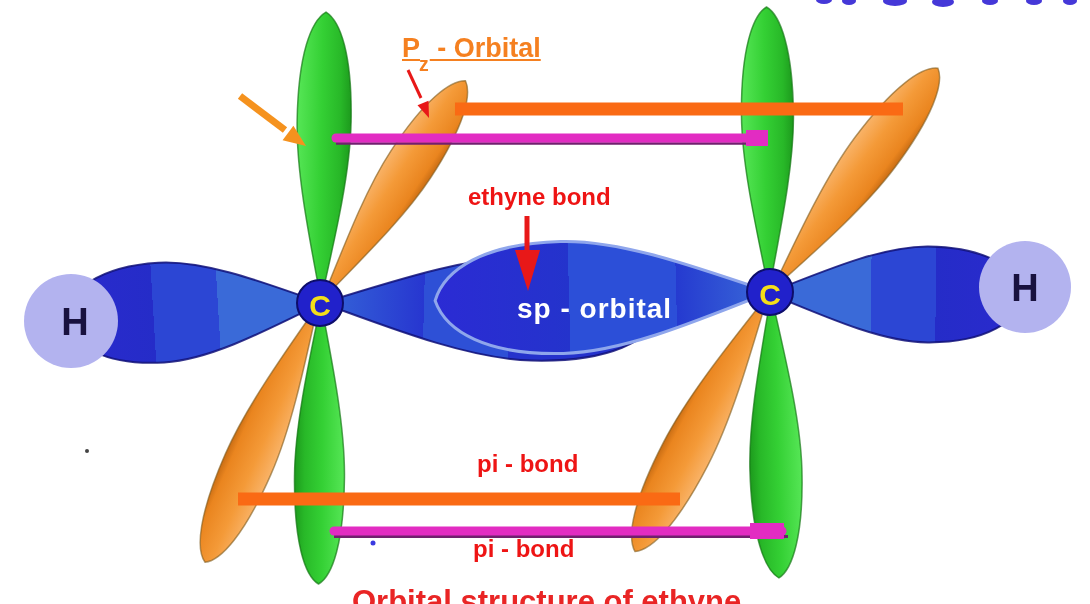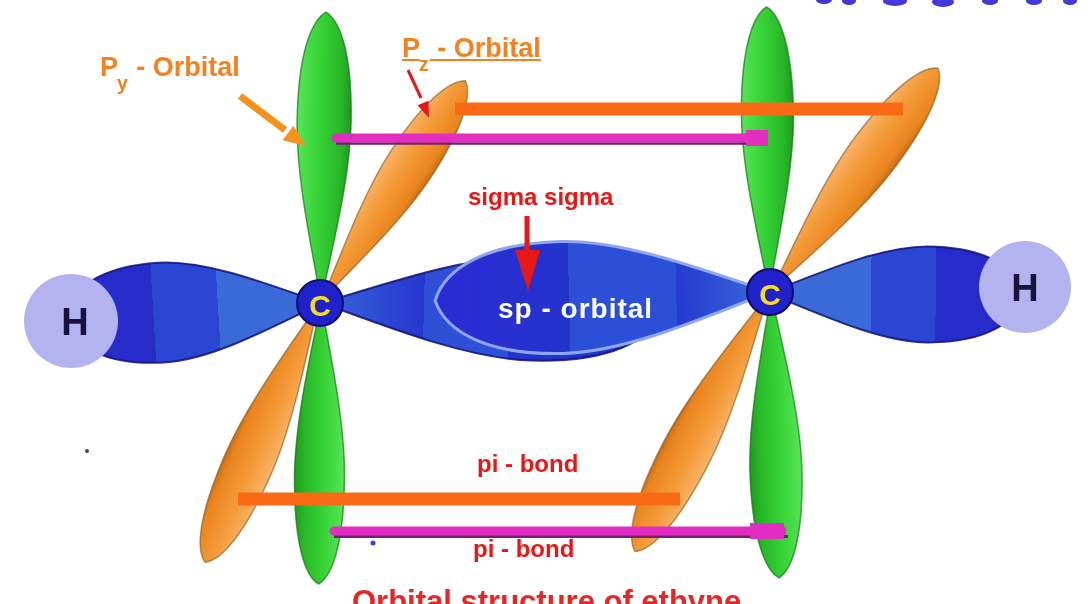--- a/index.html
+++ b/index.html
@@ -7,21 +7,21 @@
          font-family:"Liberation Sans",sans-serif;background:#fff;}
   #stage svg{position:absolute;left:0;top:0;}
   .lbl{position:absolute;font-weight:bold;white-space:nowrap;line-height:1;}
   .lbl-orange{color:#f58020;font-size:27px;}
   .lbl-red{color:#ee1414;font-size:24px;}
   .lbl-white{color:#ffffff;font-size:28px;letter-spacing:1px;}
   .lbl sub{font-size:0.72em;position:relative;top:0.38em;left:-1px;}
   #py-label{left:100px;top:54px;}
   #pz-label{left:402px;top:35px;text-decoration:underline;}
   #sigma-label{left:468px;top:185px;}
-  #sp-label{left:498px;top:295px;}
+  #sp-label{left:517px;top:295px;}
   #pi-top-label{left:477px;top:452px;}
   #pi-bottom-label{left:473px;top:537px;}
   #caption{left:352px;top:586px;color:#e92525;font-size:31px;font-weight:bold;}
   .atom-letter{font-weight:bold;}
 </style>
 </head>
 <body>
 
 <div id="stage">
 
@@ -124,25 +124,22 @@
     <ellipse cx="895" cy="1" rx="12" ry="5"></ellipse>
         <ellipse cx="943" cy="2" rx="11" ry="5"></ellipse>
     <ellipse cx="990" cy="1" rx="8" ry="4"></ellipse>
         <ellipse cx="1034" cy="1" rx="8" ry="4"></ellipse>
     <ellipse cx="1070" cy="1" rx="7" ry="4"></ellipse>
   </g>
   <circle cx="87" cy="451" r="2" fill="#444444"></circle>
   <circle cx="373" cy="543" r="2.5" fill="#3a3ae0"></circle>
 </svg>
 
-<div id="py-label" class="lbl lbl-orange">
-  <span>P</span><sub>y</sub><span> - Orbital</span>
-</div>
 <div id="pz-label" class="lbl lbl-orange">
   <span>P</span><sub>z</sub><span> - Orbital</span>
 </div>
-<div id="sigma-label" class="lbl lbl-red">sigma sigma</div>
+<div id="sigma-label" class="lbl lbl-red">ethyne bond</div>
 <div id="sp-label" class="lbl lbl-white">sp - orbital</div>
 <div id="pi-top-label" class="lbl lbl-red">pi - bond</div>
 <div id="pi-bottom-label" class="lbl lbl-red">pi - bond</div>
 <div id="caption" class="lbl">Orbital structure of ethyne</div>
 
 </div>
 
 </body></html>

